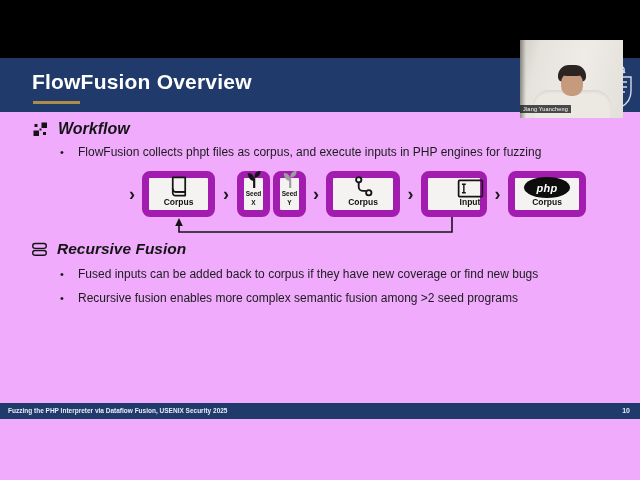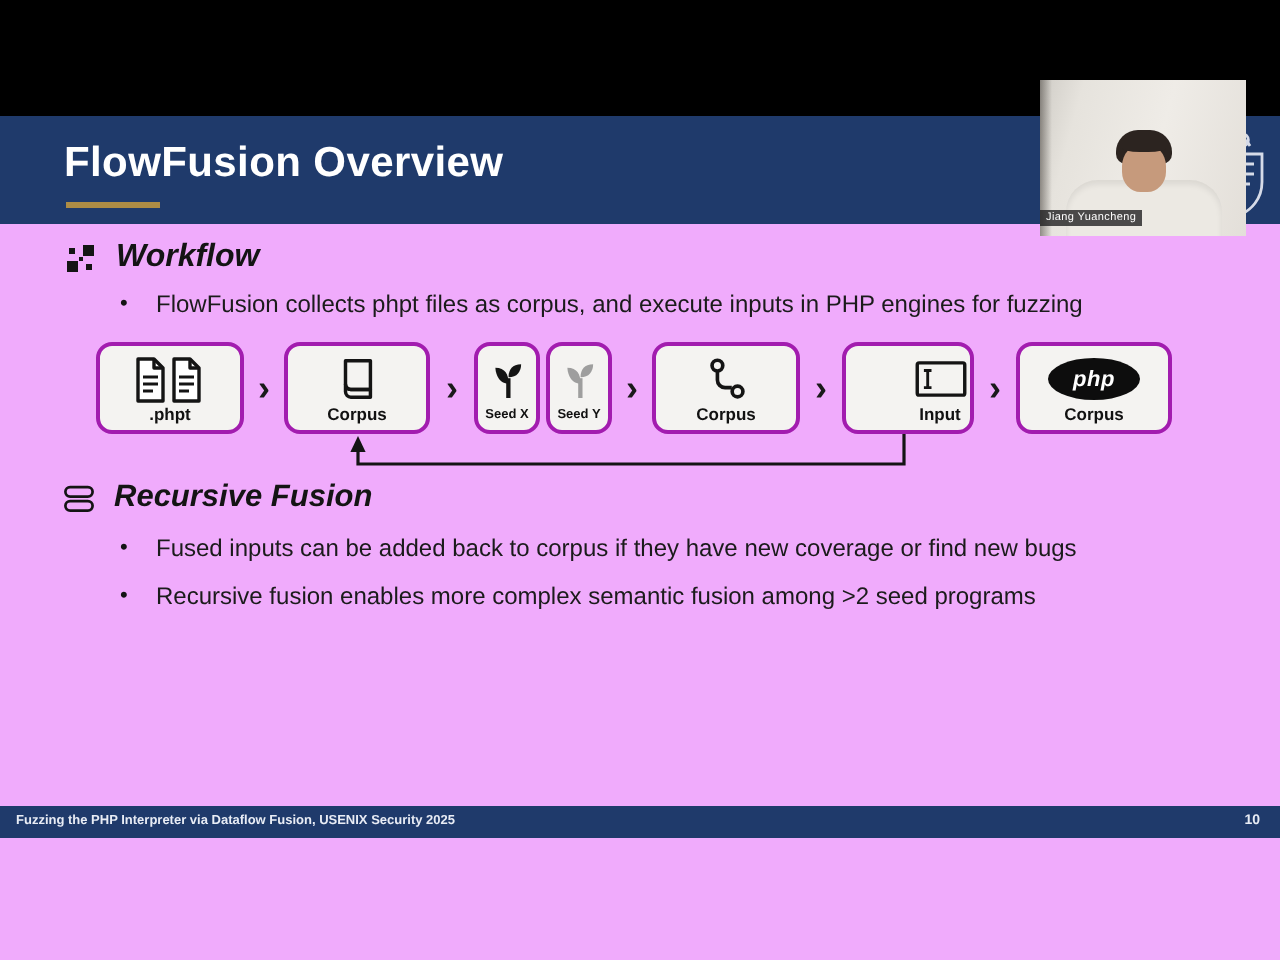--- a/index.html
+++ b/index.html
@@ -23,21 +23,21 @@
   .sec-icon{display:inline-flex;width:17px;height:17px;}
 
   
   .bullet{position:absolute;left:60px;display:flex;align-items:flex-start;}
   .bullet .dot{width:18px;font-size:11px;color:#141414;line-height:13px;}
   .bullet .btxt{font-size:12px;color:#1b1b1b;line-height:13px;text-align:right;}
 
   
   .diagram{position:absolute;left:0;top:113px;width:640px;height:70px;}
   .node{position:absolute;top:0;height:46px;box-sizing:border-box;
-        border:2px solid #a21caf;border-radius:8px;background:#f4f3f1;
+        border:7px solid #a21caf;border-radius:8px;background:#f4f3f1;
         display:flex;flex-direction:column;align-items:center;justify-content:flex-end;text-align:center;}
   .node .node-icon{flex:1;display:flex;align-items:center;justify-content:center;padding-top:3px;}
   .node .node-label{font-size:8.5px;font-weight:bold;color:#111;padding-bottom:3px;line-height:9px;}
   .node.small .node-label{font-size:6.5px;padding-bottom:3px;}
   .chev{position:absolute;top:0;height:46px;display:flex;align-items:center;justify-content:center;
         font-size:18px;font-weight:bold;color:#1a1a1a;}
   .php-pill{width:46px;height:21px;background:#0d0d0d;border-radius:50%;
             display:flex;align-items:center;justify-content:center;}
   .php-pill span{color:#fff;font-size:11px;font-weight:bold;font-style:italic;letter-spacing:.3px;}
   .loop-svg{position:absolute;left:140px;top:46px;}
@@ -104,37 +104,20 @@
       <h2>Workflow</h2>
     </div>
 
     <div class="bullet" style="top:88px;">
       <span class="dot">•</span>
       <span class="btxt">FlowFusion collects phpt files as corpus, and execute inputs in PHP engines for fuzzing</span>
     </div>
 
     <div class="diagram">
 
-      <div class="node" style="left:48px;width:74px;">
-        <div class="node-icon">
-          <svg viewBox="0 0 36 24" width="36" height="24">
-            <g stroke="#141414" stroke-width="1.7" fill="#fff" stroke-linejoin="round">
-              <path d="M2 1.5 H10 L14.5 6 V22.5 H2 Z"></path>
-              <path d="M10 1.5 V6 H14.5" fill="none"></path>
-              <path d="M20 1.5 H28 L32.5 6 V22.5 H20 Z"></path>
-              <path d="M28 1.5 V6 H32.5" fill="none"></path>
-            </g>
-            <g stroke="#141414" stroke-width="1.4" fill="none">
-              <path d="M4.5 10.5 h7.5 M4.5 14 h7.5 M4.5 17.5 h5"></path>
-              <path d="M22.5 10.5 h7.5 M22.5 14 h7.5 M22.5 17.5 h5"></path>
-            </g>
-          </svg>
-        </div>
-        <div class="node-label">.phpt</div>
-      </div>
 
       <div class="chev" style="left:122px;width:20px;">›</div>
 
       <div class="node" style="left:142px;width:73px;">
         <div class="node-icon">
           <svg viewBox="0 0 24 24" width="23" height="23">
             <g stroke="#141414" stroke-width="1.8" fill="none" stroke-linejoin="round">
               <path d="M6 2.5 h13 v15 H8.8 A2.8 2.8 0 0 1 6 14.7 V2.5 Z"></path>
               <path d="M6 14.7 A2.8 2.8 0 0 0 8.8 17.5 H19 v4 H8.8 A2.8 2.8 0 0 1 6 18.7 Z"></path>
             </g>

